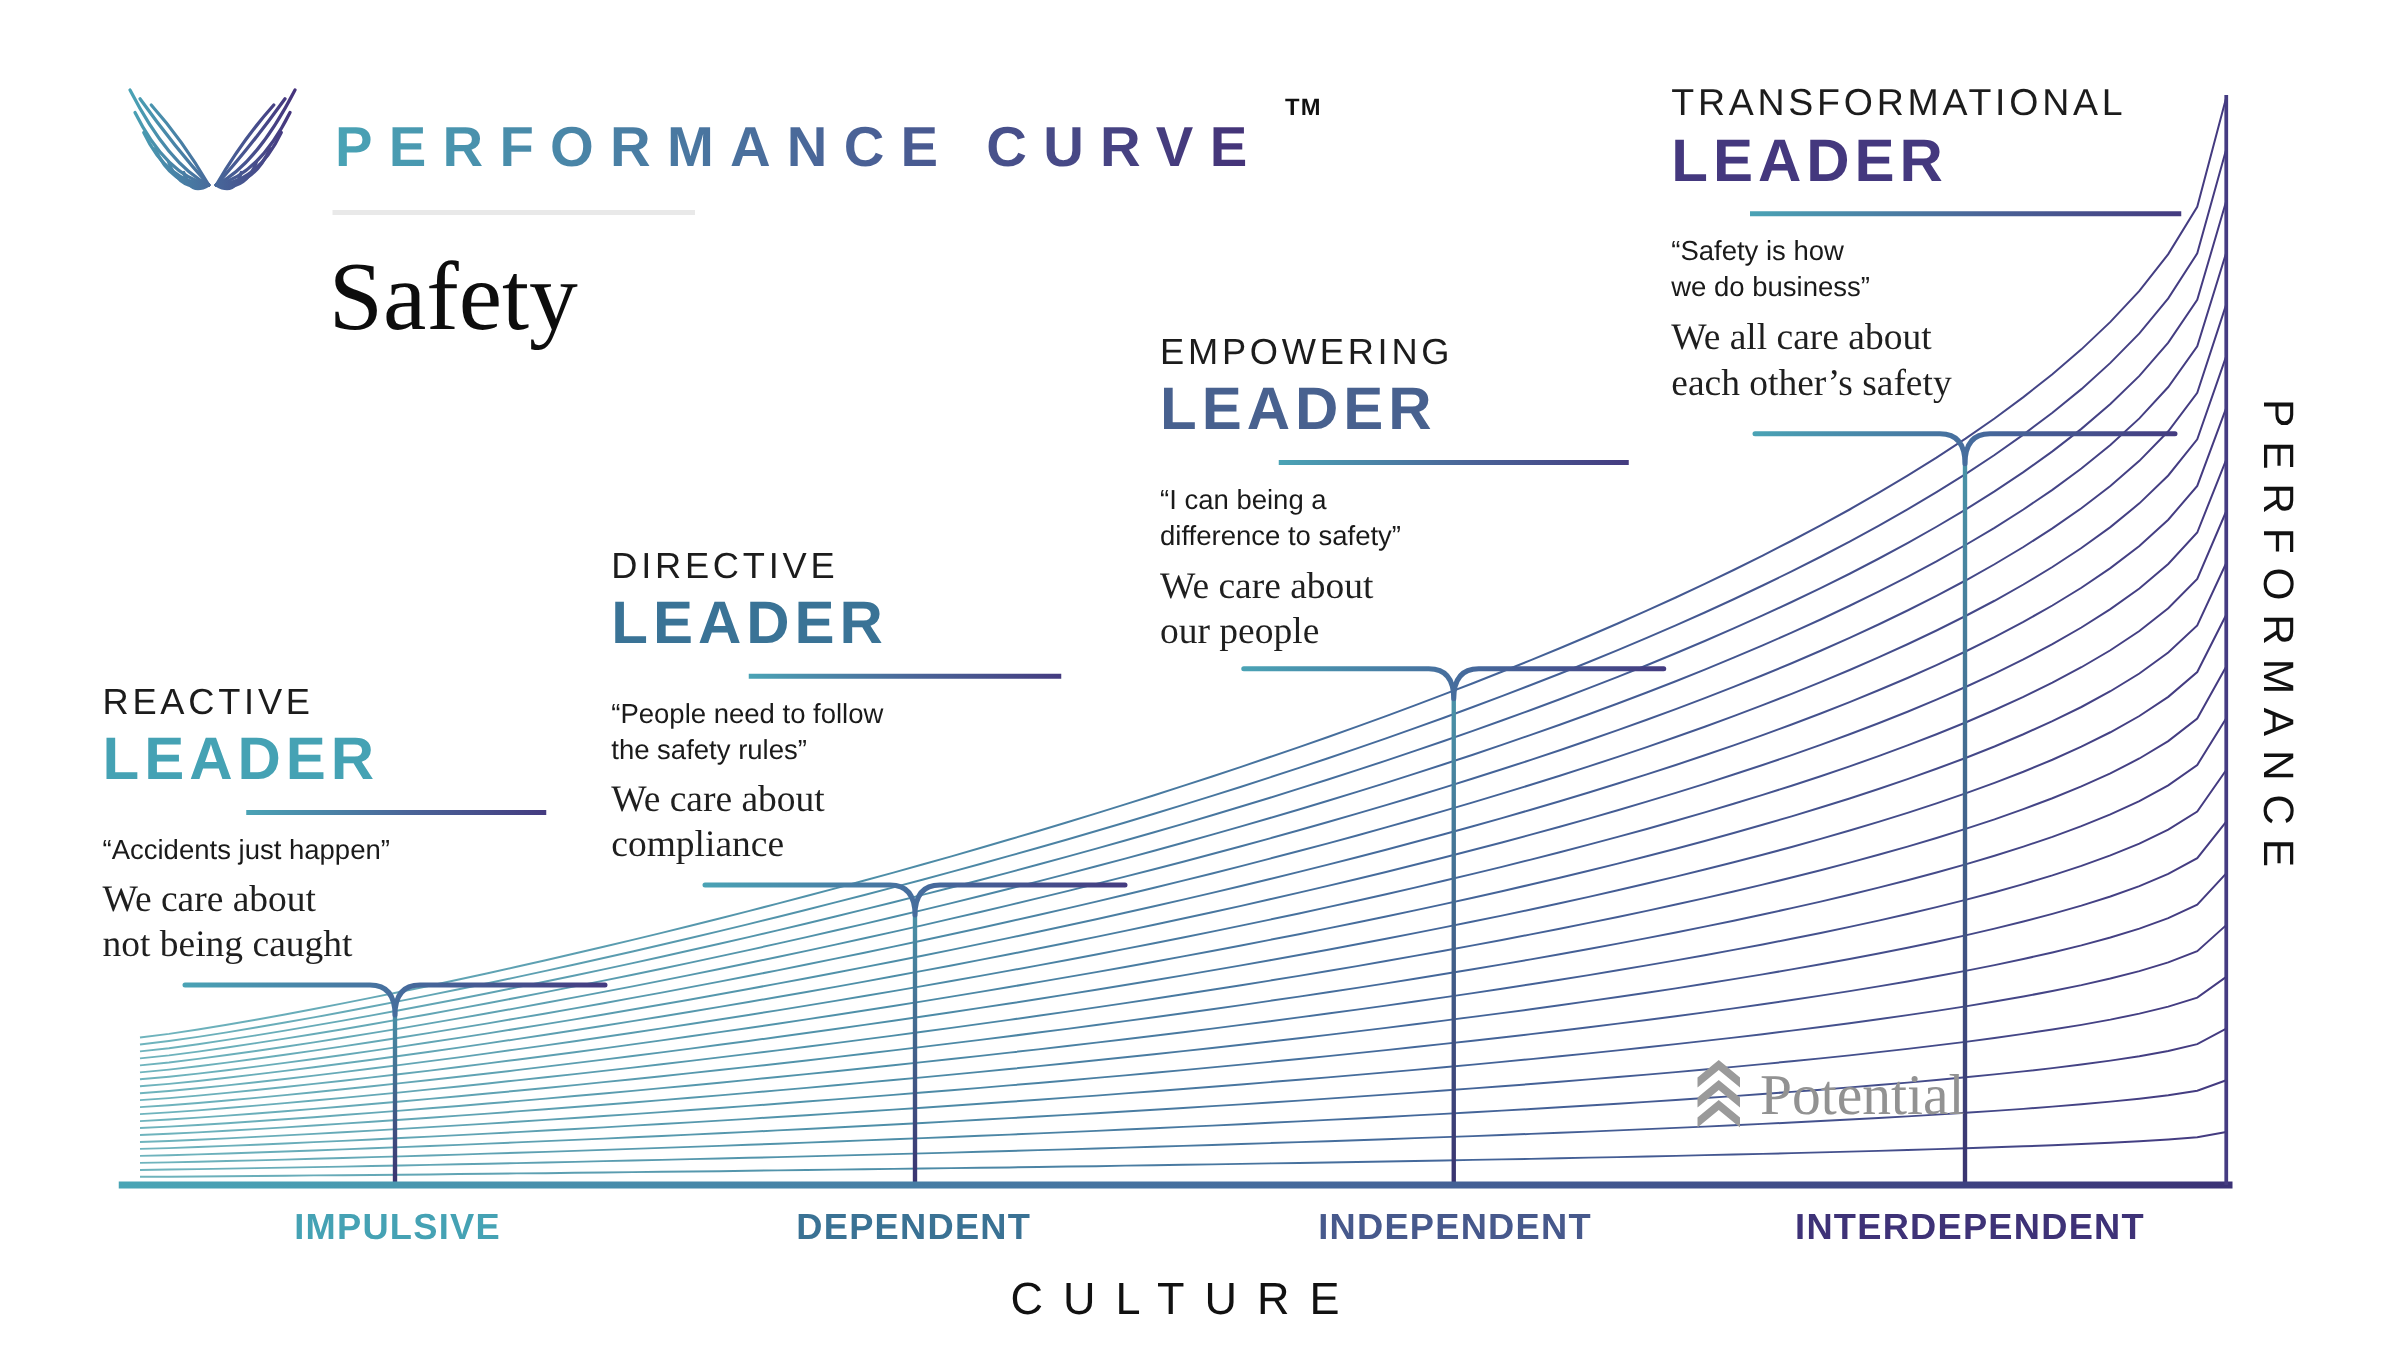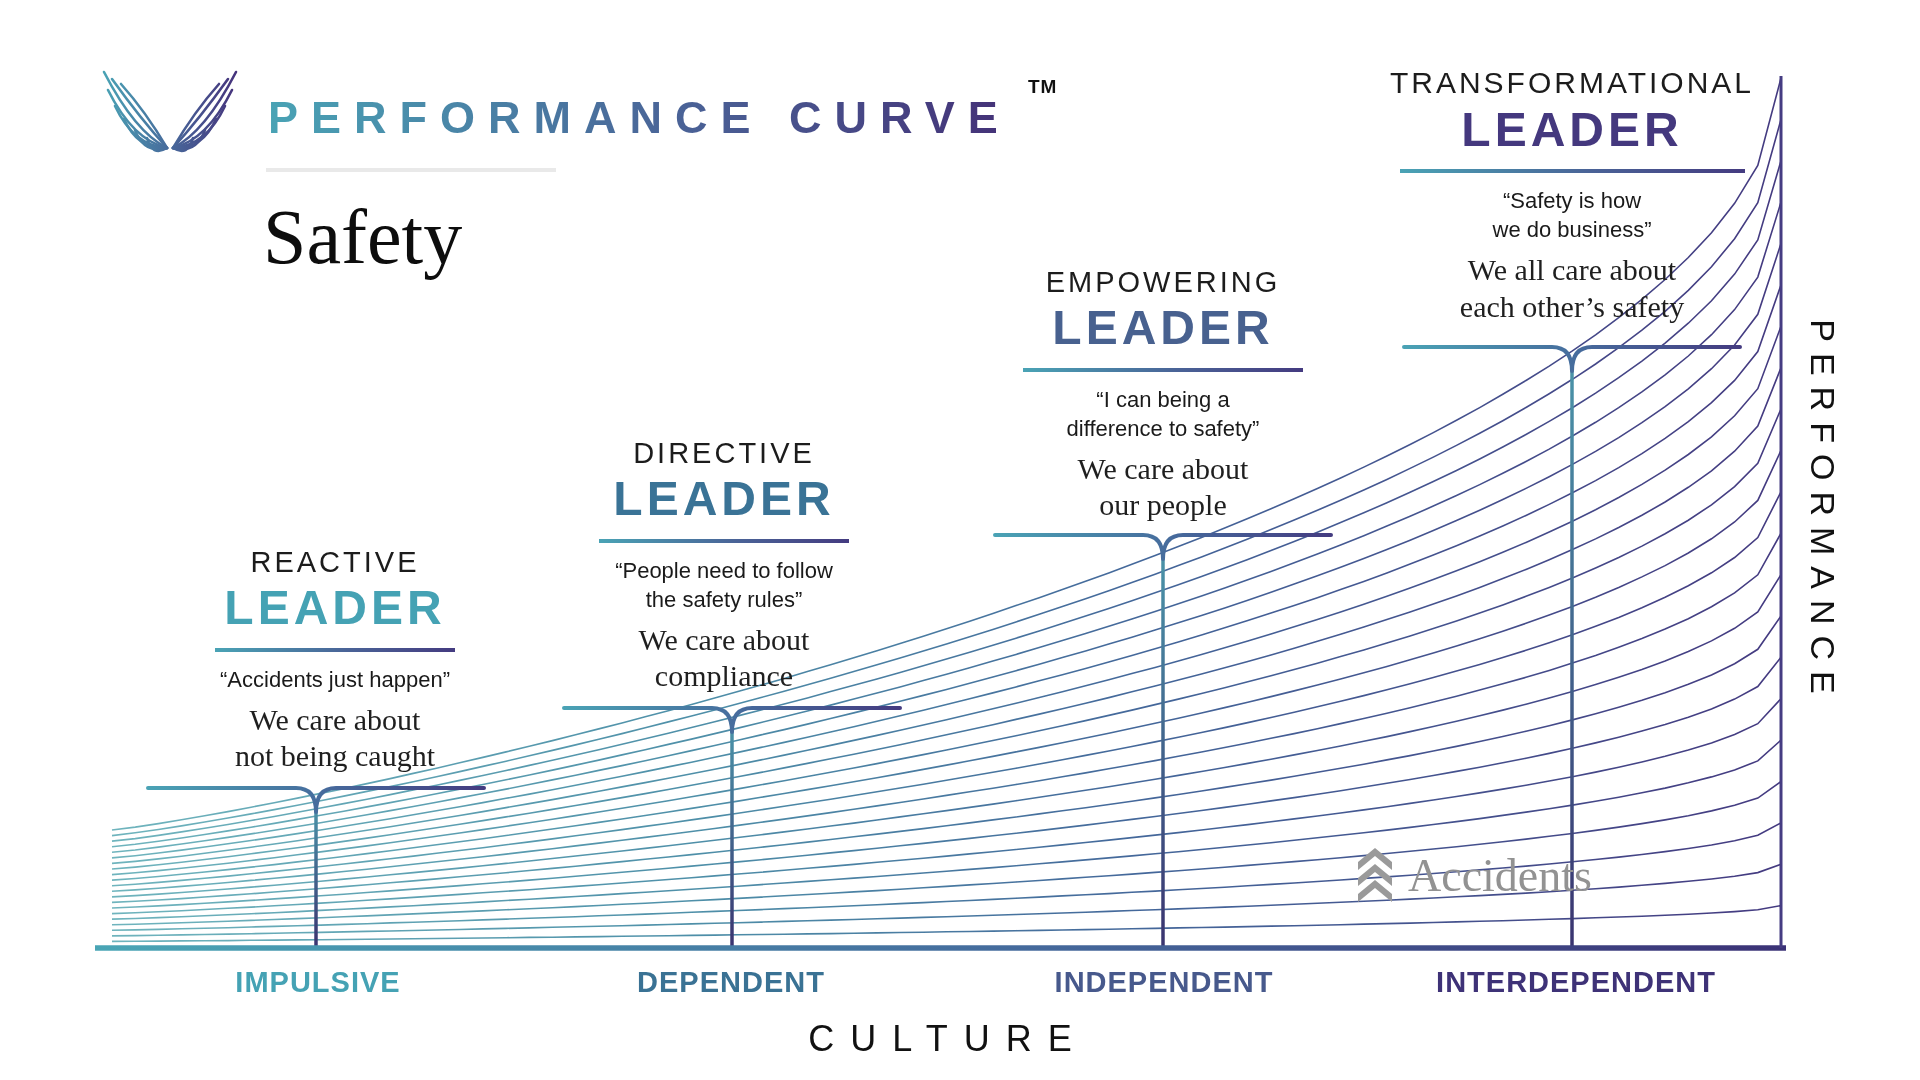--- a/index.html
+++ b/index.html
@@ -20,29 +20,29 @@
 
   
   .annotation{position:absolute;display:flex;align-items:center;gap:14px;
     font-family:"Liberation Serif",serif;color:#8a8a8a;}
   .annotation .txt{white-space:nowrap;}
   #interference{left:170px;top:444px;font-size:50px;}
   #potential{left:1356px;top:848px;font-size:46px;color:#929292;}
   .chev{flex:0 0 auto;}
 
   
-  .leader-block{position:absolute;width:470px;text-align:center;transform:translateX(-50%);}
+  .leader-block{position:absolute;width:470px;transform:translateX(-50%);}
   .lb-kicker{font-size:29px;letter-spacing:3px;color:#1c1c1c;line-height:1.15;margin-bottom:4px;}
   .lb-leader{font-size:48px;font-weight:bold;letter-spacing:4px;line-height:1.05;}
   .lb-underline{height:4px;margin:14px auto 0;
     background:linear-gradient(90deg,#4AA3B5 0%,#4A6397 55%,#443B80 100%);}
   .lb-quote{font-size:22px;line-height:1.32;color:#1a1a1a;margin-top:13px;}
   .lb-statement{font-family:"Liberation Serif",serif;font-size:30px;line-height:1.22;
     color:#1f1f1f;margin-top:8px;}
-  .lb-0{left:335px;top:546px;}  .lb-0 .lb-underline{width:240px;}
+  .lb-0{left:317px;top:546px;}  .lb-0 .lb-underline{width:240px;}
   .lb-1{left:724px;top:437px;}  .lb-1 .lb-underline{width:250px;}
   .lb-2{left:1163px;top:266px;} .lb-2 .lb-underline{width:280px;}
   .lb-3{left:1572px;top:66px;}  .lb-3 .lb-underline{width:345px;}
   .lb-3 .lb-kicker{font-size:30px;}
 
   
   .x-cat{position:absolute;top:966px;transform:translateX(-50%);font-size:29px;
     font-weight:bold;letter-spacing:1px;white-space:nowrap;}
   .x-title{position:absolute;left:948px;top:1018px;transform:translateX(-50%);
     font-size:36px;letter-spacing:16px;color:#111;white-space:nowrap;}
@@ -180,21 +180,21 @@
   <div class="brand-divider"></div>
   <div class="brand-subtitle">Safety</div>
 
 
   <div class="annotation" id="potential">
     <svg class="chev" width="38" height="54" viewBox="0 0 38 54" fill="#9a9a9a">
       <path d="M2,22 L19,8 L36,22 L36,14 L19,0 L2,14 Z"></path>
       <path d="M2,38 L19,24 L36,38 L36,30 L19,16 L2,30 Z"></path>
       <path d="M2,54 L19,40 L36,54 L36,46 L19,32 L2,46 Z"></path>
     </svg>
-    <span class="txt">Accidents</span>
+    <span class="txt">Potential</span>
   </div>
 
   <div class="leader-block lb-0">
     <div class="lb-kicker">REACTIVE</div>
     <div class="lb-leader" style="color: rgb(69, 162, 180);">LEADER</div>
     <div class="lb-underline"></div>
     <div class="lb-quote">
       <div>“Accidents just happen”</div>
       <div></div>
     </div>

